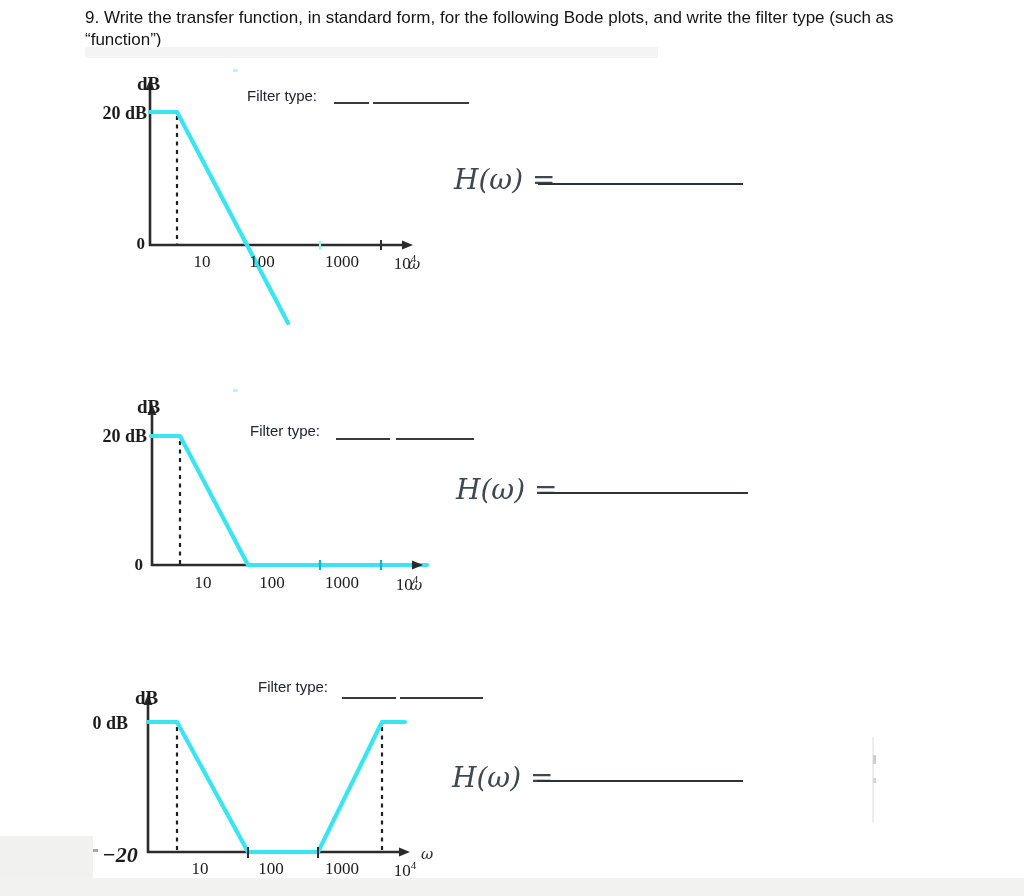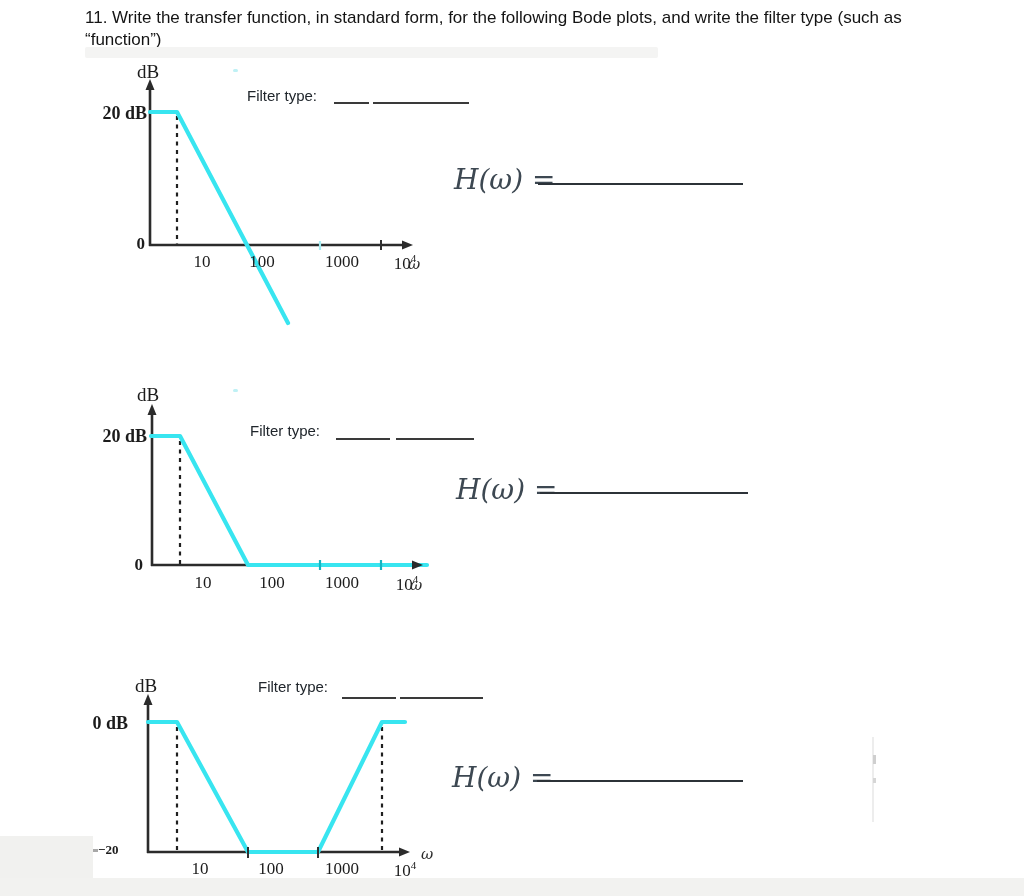--- a/index.html
+++ b/index.html
@@ -2,21 +2,21 @@
 <html><head>
 <meta charset="utf-8">
 <style>
   html,body{margin:0;padding:0;background:#ffffff;}
   #canvas{position:relative;width:1024px;height:896px;background:#ffffff;overflow:hidden;
           font-family:"Liberation Sans",sans-serif;
           --trace-color:#38e5f0; --axis-color:#2b2b2b; --math-color:#3d4852;}
   .abs{position:absolute;}
   .qtext{font-size:17px;line-height:22px;color:#141414;white-space:nowrap;}
   .serif{font-family:"Liberation Serif","DejaVu Serif",serif;color:#1c1c1c;}
-  .axlbl{font-weight:400;font-size:19px;}
+  .axlbl{font-weight:700;font-size:19px;margin-top:12px;}
   .lvl{font-weight:700;font-size:18px;text-align:right;}
   .tick{font-size:17px;font-weight:500;transform:translateX(-50%);white-space:nowrap;margin-left:22px;}
   .tick sup{font-size:11px;}
   .omega{font-family:"DejaVu Serif",serif;font-style:italic;font-size:15px;color:#2a2a2a;transform:translateX(-50%);}
   .ftlabel{font-size:15px;color:#20262c;}
   .blank{height:2px;background:#3a3a3a;}
   .hmath{font-family:"DejaVu Serif","Liberation Serif",serif;font-style:italic;font-size:28px;color:var(--math-color);white-space:nowrap;}
   .hline{height:2.4px;background:#2c3238;}
   svg{display:block;overflow:visible;}
   .axis-line{stroke:var(--axis-color);stroke-width:2.6;fill:none;}
@@ -26,21 +26,21 @@
   .tick-dark{stroke:#2f2f2f;stroke-width:2;fill:none;}
   .tick-cyan-faint{stroke:#a5eef4;stroke-width:2.2;fill:none;}
   .tick-cyan-dark{stroke:#14b4c2;stroke-width:2.2;fill:none;}
   .artifact{background:#f3f3f1;}
 </style>
 </head>
 <body>
 
 <div id="canvas" style="--trace-color: #38e5f0; --axis-color: #2b2b2b; --math-color: #3d4852;">
 
-  <div class="abs qtext" style="left:85px;top:7px;">11.  Write the transfer function, in standard form, for the following Bode plots, and write the filter type (such as</div>
+  <div class="abs qtext" style="left:85px;top:7px;">9.  Write the transfer function, in standard form, for the following Bode plots, and write the filter type (such as</div>
   <div class="abs qtext" style="left:85px;top:29px;">“function”)</div>
   <div class="abs artifact" style="left:85px;top:47px;width:573px;height:11px;border-radius:2px;background:#f4f4f3;"></div>
 
   <svg class="abs" style="left:85px;top:60px;" width="345" height="275" viewBox="85 60 345 275">
     <path class="axis-line" d="M150 246 L150 88"></path>
     <polygon class="arrow" points="150,79 145.5,90 154.5,90"></polygon>
     <path class="axis-line" d="M149 245 L405 245"></path>
     <polygon class="arrow" points="413,245 402,240.5 402,249.5"></polygon>
     <line class="tick-cyan-faint" x1="320" y1="241" x2="320" y2="250"></line>
     <line class="tick-dark" x1="381" y1="240" x2="381" y2="250"></line>
@@ -93,21 +93,21 @@
     <path class="axis-line" d="M147 852 L403 852"></path>
     <polygon class="arrow" points="410,852 399,847.5 399,856.5"></polygon>
     <line class="dash" x1="177" y1="727" x2="177" y2="851"></line>
     <line class="dash" x1="382" y1="727" x2="382" y2="851"></line>
     <polyline class="trace" points="148,722 177,722 248,852 318,852 382,722 405,722"></polyline>
     <line class="tick-dark" x1="248" y1="847" x2="248" y2="858"></line>
     <line class="tick-dark" x1="318" y1="847" x2="318" y2="858"></line>
   </svg>
   <span class="abs serif axlbl" style="left:135px;top:675px;">dB</span>
   <span class="abs serif lvl" style="left:76px;top:713px;width:52px;">0 dB</span>
-  <span class="abs serif" style="left:98px;top:842px;width:44px;text-align:left;font-size:13px;font-weight:700;">−20</span>
+  <span class="abs serif" style="left:98px;top:842px;width:44px;text-align:center;font-size:22px;font-weight:700;font-style:italic;">−20</span>
   <span class="abs serif tick" style="left:178px;top:859px;">10</span>
   <span class="abs serif tick" style="left:249px;top:859px;">100</span>
   <span class="abs serif tick" style="left:320px;top:859px;">1000</span>
   <span class="abs serif tick" style="left:383px;top:859px;"><span>10</span><sup>4</sup></span>
   <span class="abs omega" style="left:427px;top:845px;">ω</span>
   <span class="abs ftlabel" style="left:258px;top:678px;">Filter type:</span>
   <div class="abs blank" style="left:342px;top:697px;width:54px;"></div>
   <div class="abs blank" style="left:400px;top:697px;width:83px;"></div>
   <span class="abs hmath" style="left:452px;top:761px;">H(ω) =</span>
   <div class="abs hline" style="left:537px;top:780px;width:206px;"></div>

